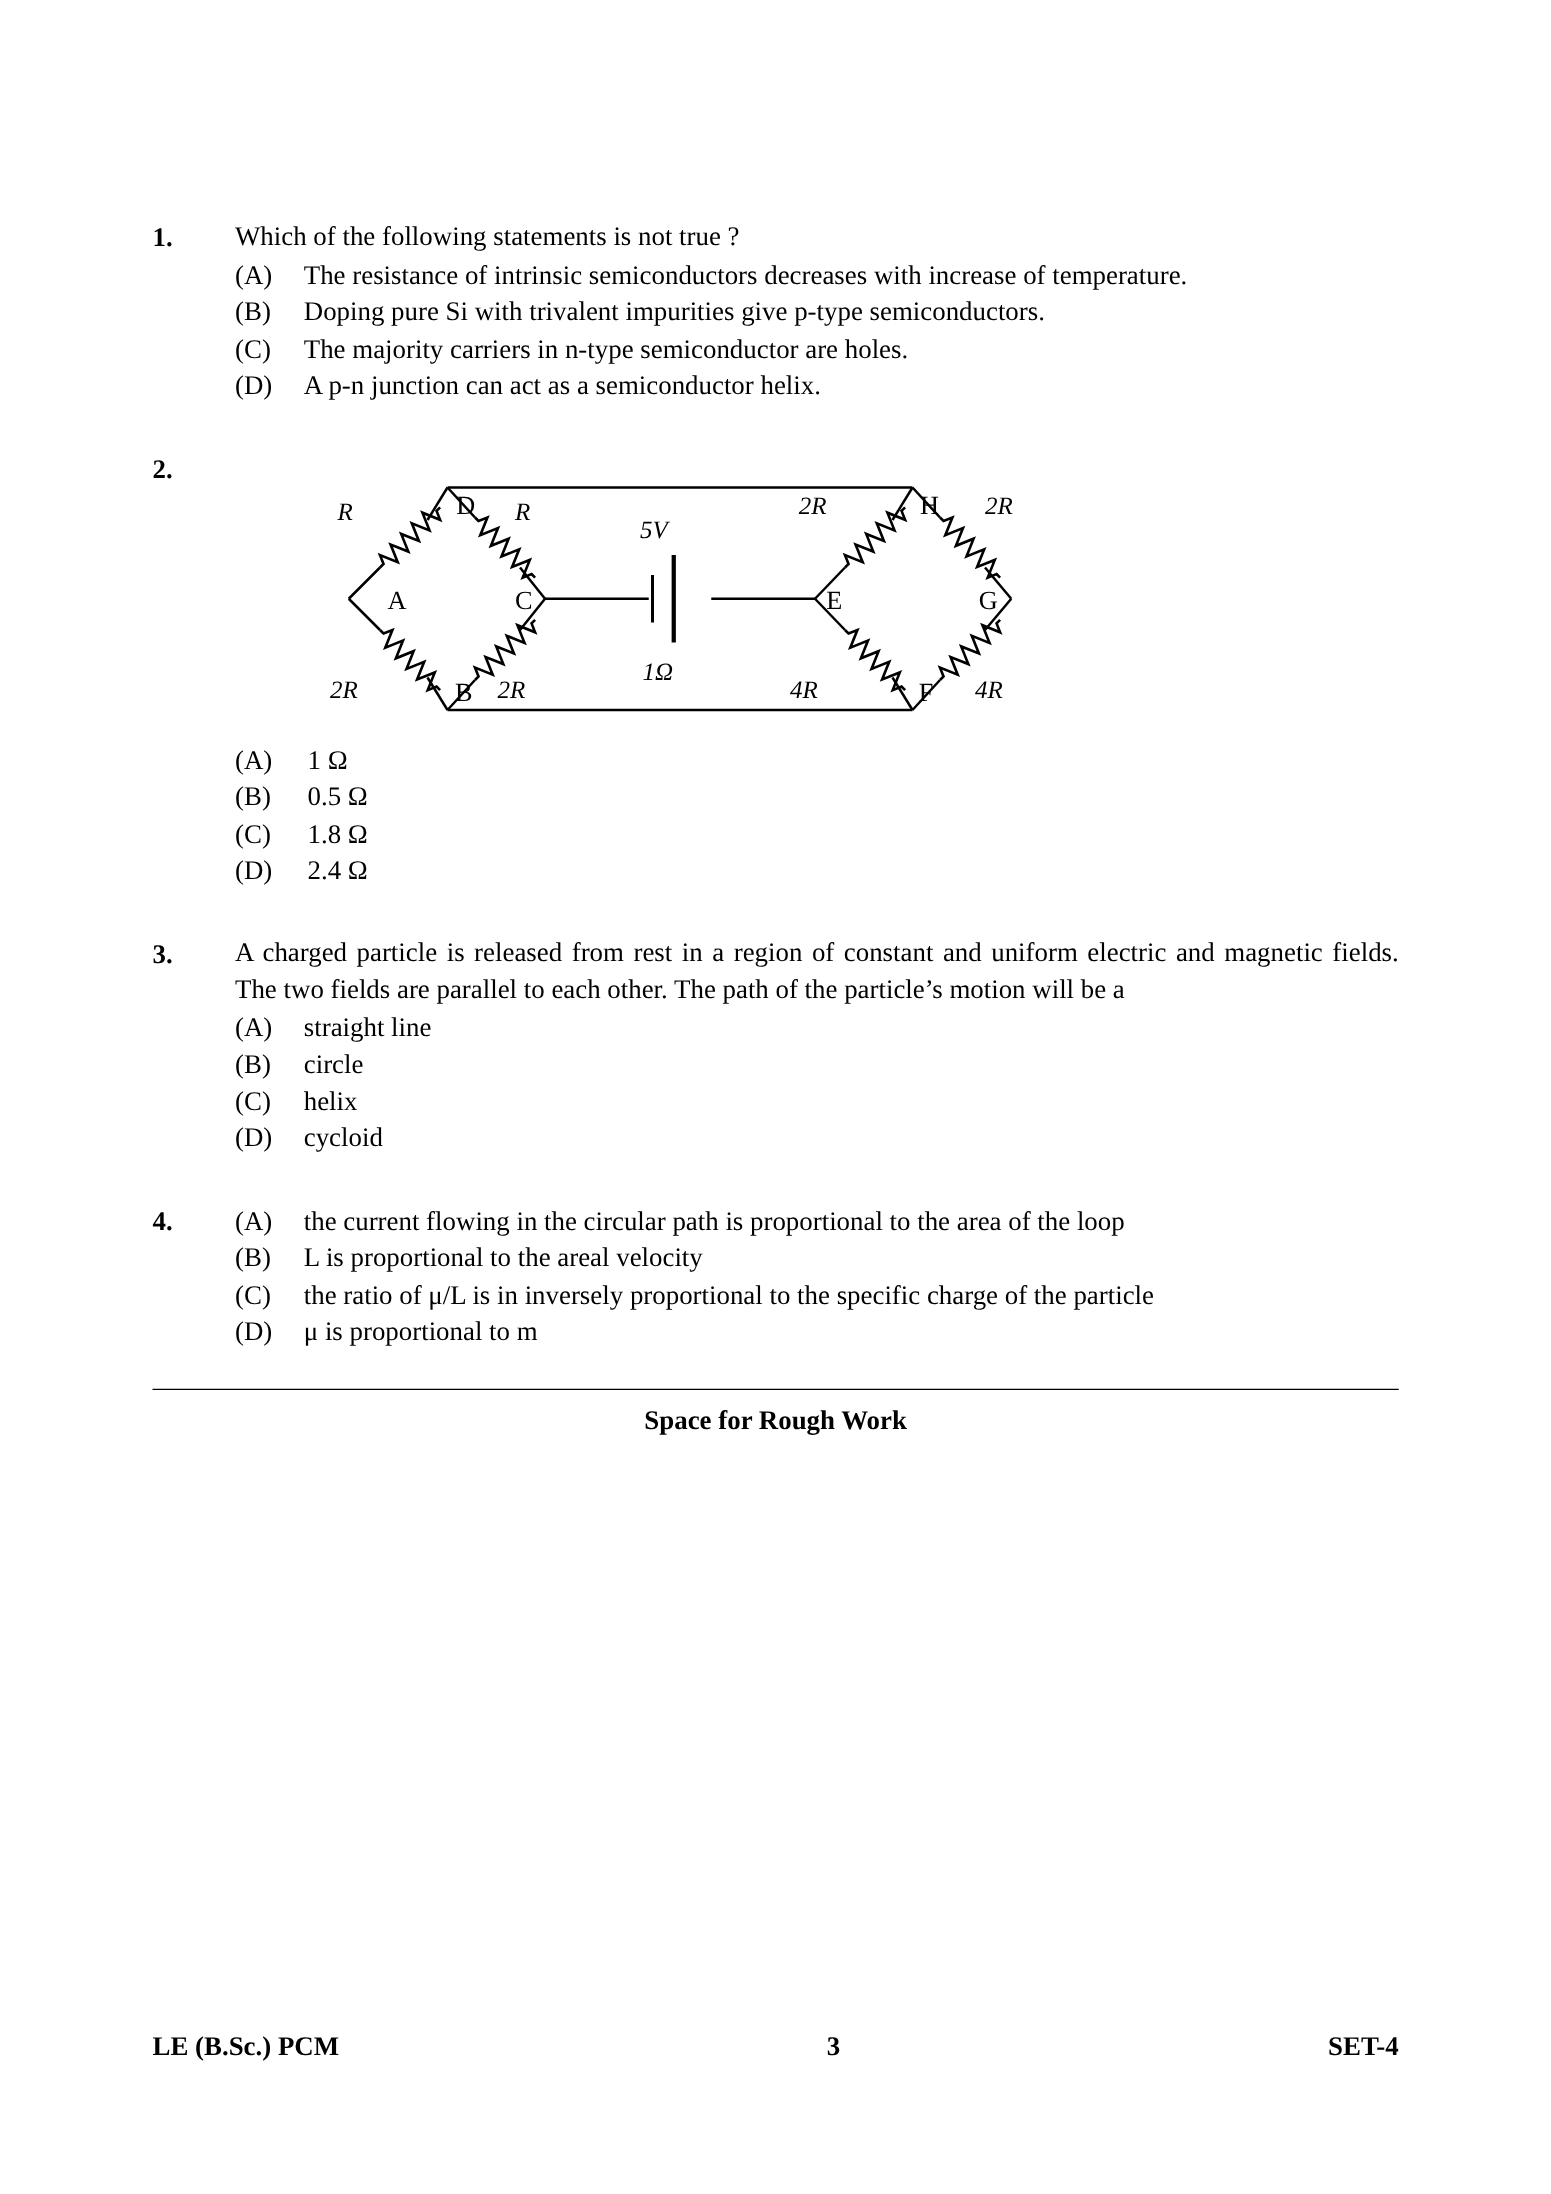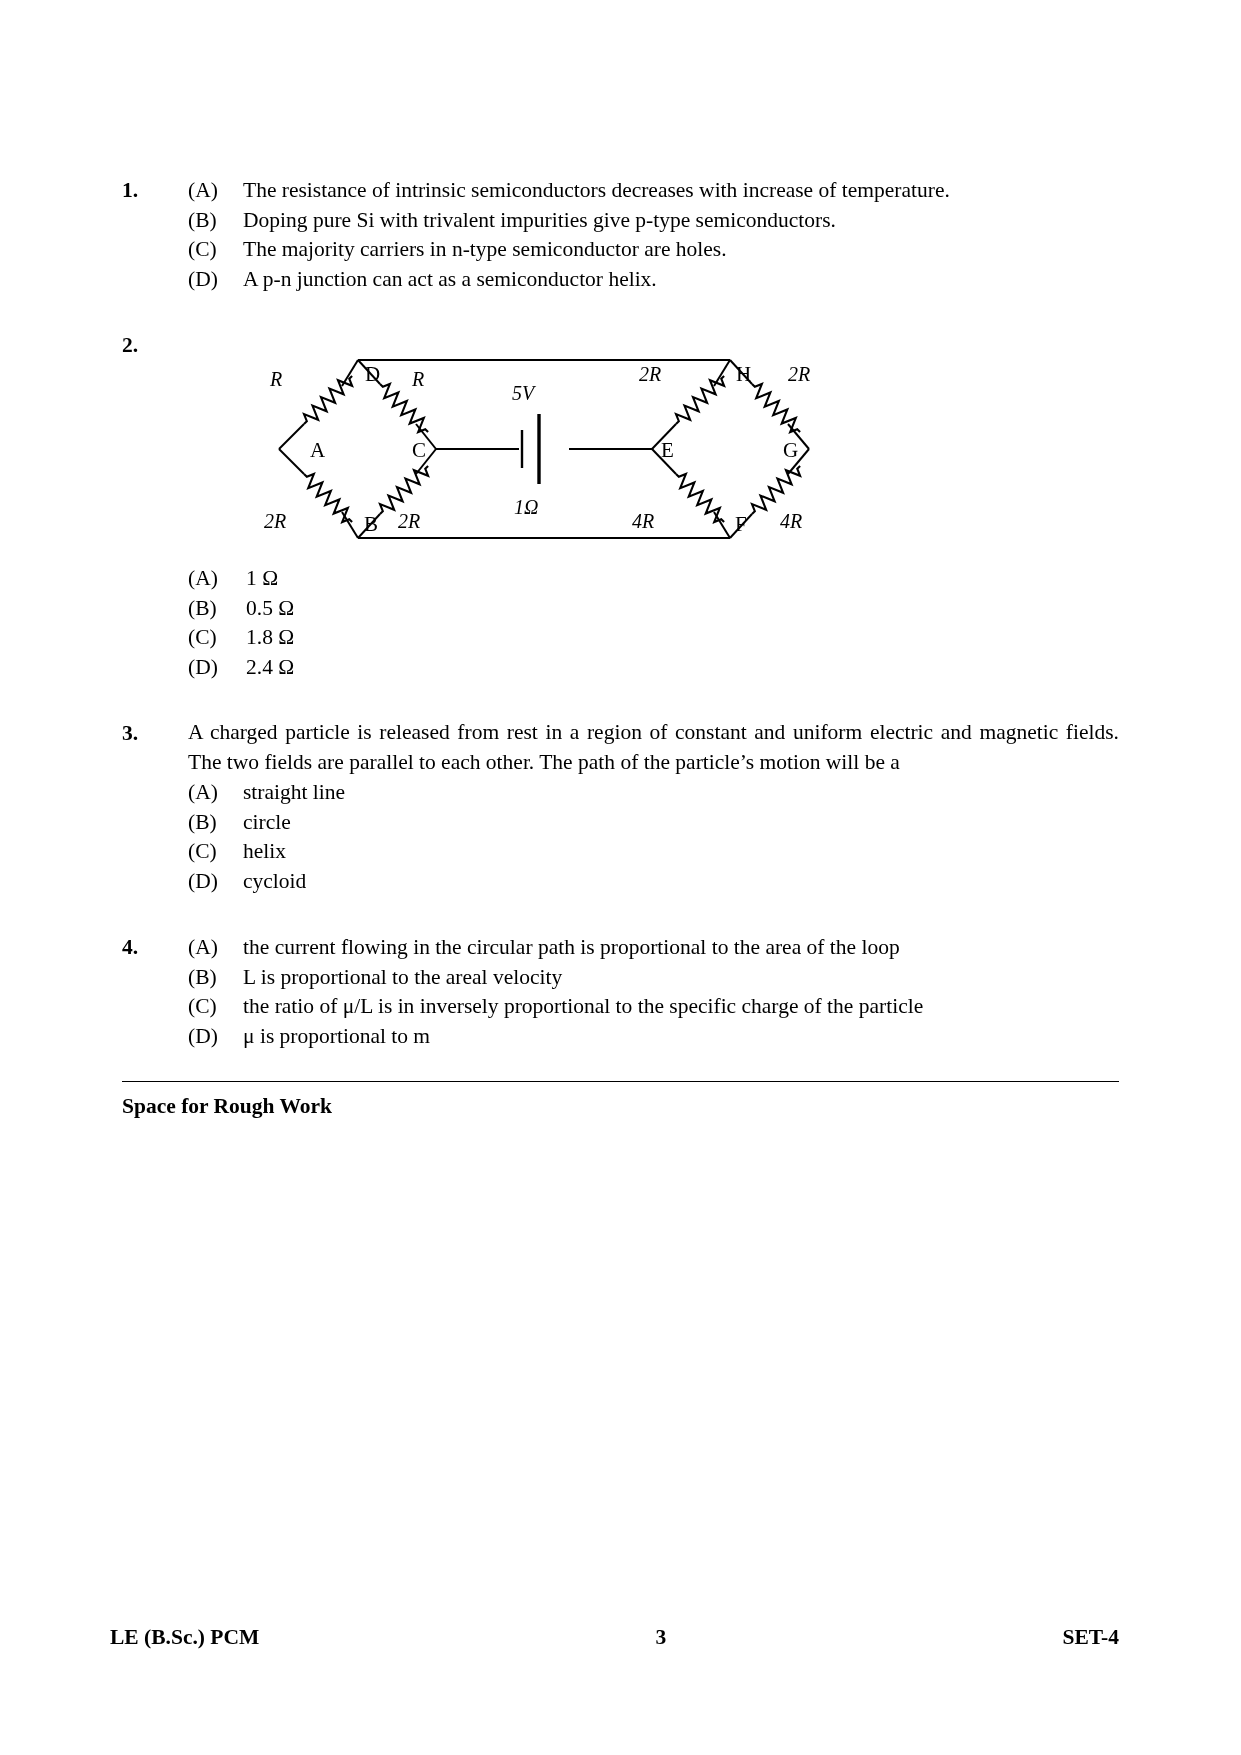--- a/index.html
+++ b/index.html
@@ -85,49 +85,50 @@
     font-style: italic;
   }
 
   
   .rough-rule {
     border: 0;
     border-top: 1.2px solid #000;
     margin: 30px 0 0 0;
   }
   .rough-title {
-    text-align: left;
+    text-align: center;
     font-weight: bold;
     font-size: 21.5px;
     margin-top: 12px;
   }
 
   
   .footer {
     position: absolute;
-    left: 110px;
+    left: 122px;
     right: 122px;
     bottom: 105px;
     display: flex;
     align-items: center;
     font-weight: bold;
     font-size: 21.5px;
   }
   .footer-left  { flex: 0 0 auto; }
   .footer-mid   { flex: 1 1 auto; text-align: center; }
   .footer-right { flex: 0 0 auto; }
 </style>
 </head>
 <body>
 
 <div class="page">
 
   <div class="q">
     <div class="q-num">1.</div>
     <div class="q-body">
+      <div class="q-stem nojust">Which of the following statements is not true ?</div>
       <div class="opts">
         <div class="opt">
           <div class="opt-k">(A)</div>
           <div class="opt-t">The resistance of intrinsic semiconductors decreases with increase of temperature.</div>
         </div>
         <div class="opt">
           <div class="opt-k">(B)</div>
           <div class="opt-t">Doping pure Si with trivalent impurities give p-type semiconductors.</div>
         </div>
         <div class="opt">

